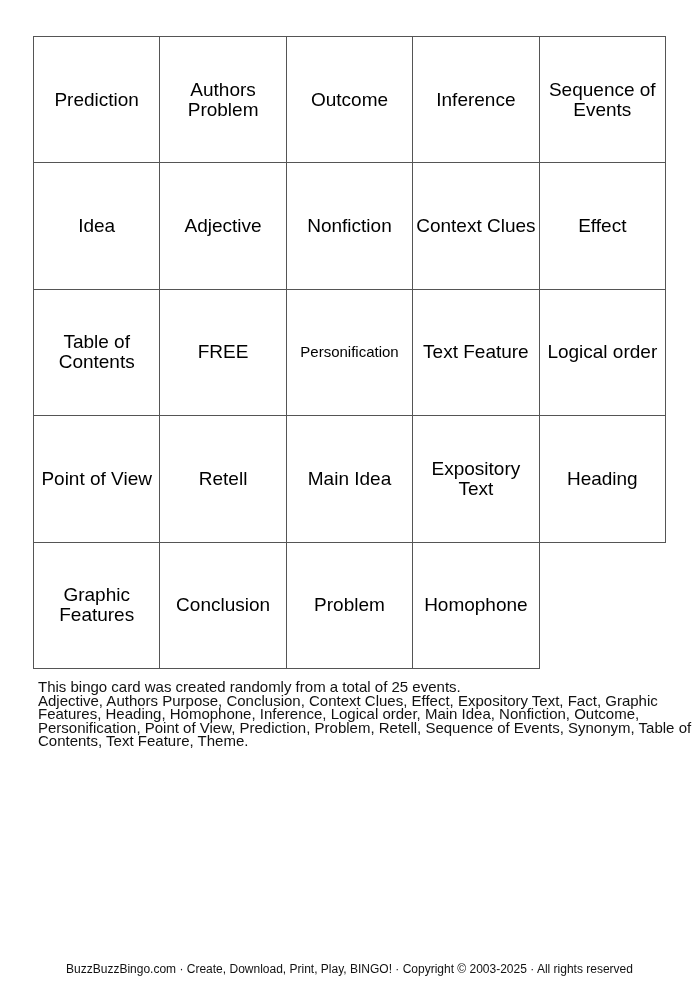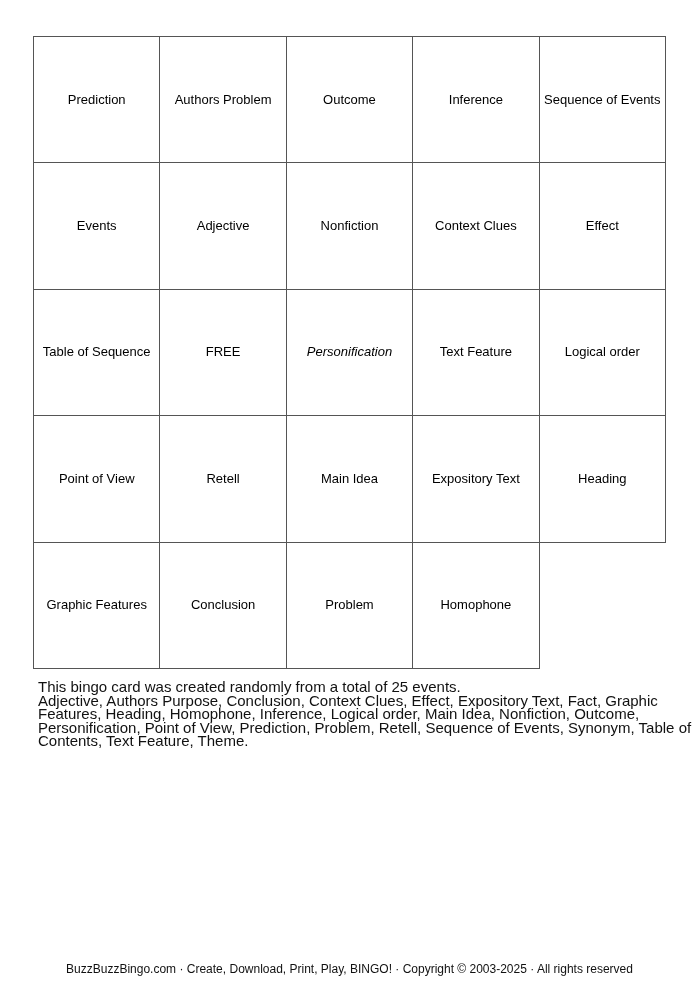--- a/index.html
+++ b/index.html
@@ -3,42 +3,42 @@
 <meta charset="utf-8">
 <style>
   html, body { margin:0; padding:0; background:#ffffff; }
   body { width:699px; height:989px; position:relative; overflow:hidden;
          font-family:"Liberation Sans", sans-serif; color:#000; }
   .grid { position:absolute; left:33px; top:36px; width:633px; height:633px;
           display:grid; grid-template-columns:repeat(5, 1fr); grid-template-rows:repeat(5, 1fr);
           border-top:1px solid #555; border-left:1px solid #555; box-sizing:border-box; }
   .cell { border-right:1px solid #555; border-bottom:1px solid #555;
           display:flex; align-items:center; justify-content:center; text-align:center;
-          font-size:13px; line-height:20px; padding:0 2px; box-sizing:border-box; }
-  .cell.small { font-size:13px;font-style:italic; }
+          font-size:19px; line-height:20px; padding:0 2px; box-sizing:border-box; }
+  .cell.small { font-size:15px; }
   .info { position:absolute; left:22px; top:680px; width:680px; font-size:15px; line-height:13.5px; color:#111;margin-left:16px; }
   .footer { position:absolute; left:0; top:962px; width:699px; text-align:center; font-size:12px; color:#111; }
 </style>
 </head>
 <body>
 
 <div class="grid">
   <div class="cell">Prediction</div>
   <div class="cell">Authors Problem</div>
   <div class="cell">Outcome</div>
   <div class="cell">Inference</div>
   <div class="cell">Sequence of Events</div>
 
-  <div class="cell">Events</div>
+  <div class="cell">Idea</div>
   <div class="cell">Adjective</div>
   <div class="cell">Nonfiction</div>
   <div class="cell">Context Clues</div>
   <div class="cell">Effect</div>
 
-  <div class="cell">Table of Sequence</div>
+  <div class="cell">Table of Contents</div>
   <div class="cell">FREE</div>
   <div class="cell small">Personification</div>
   <div class="cell">Text Feature</div>
 
   <div class="cell">Logical order</div>
   <div class="cell">Point of View</div>
   <div class="cell">Retell</div>
   <div class="cell">Main Idea</div>
   <div class="cell">Expository Text</div>
 

